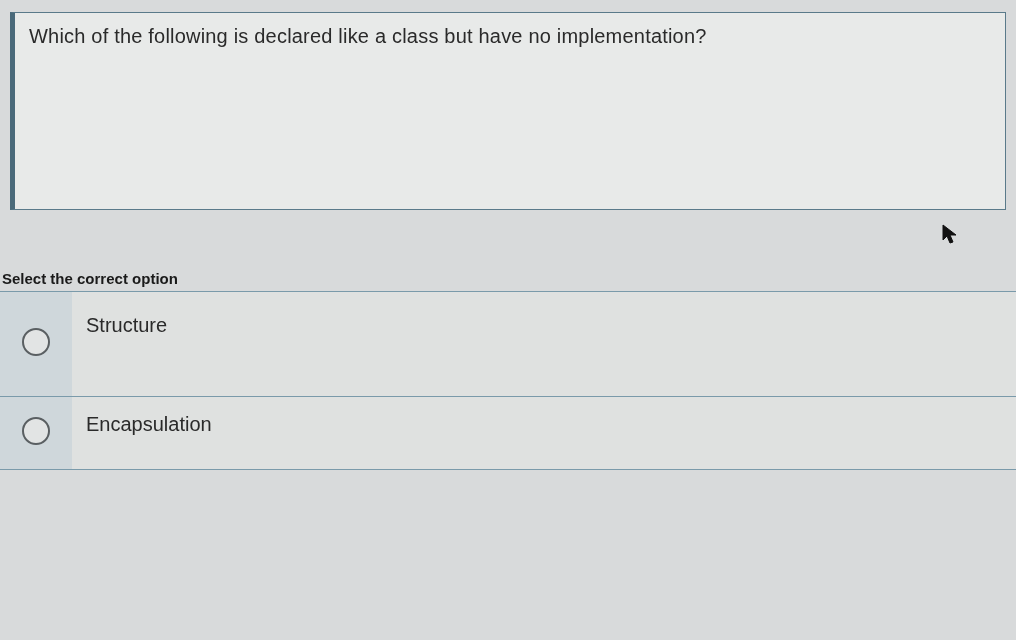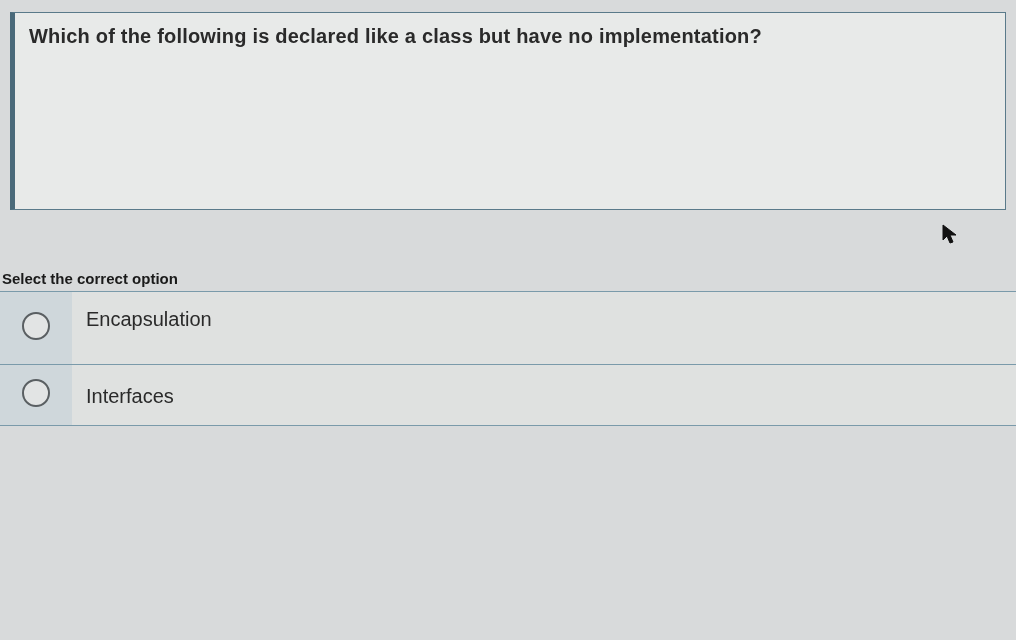--- a/index.html
+++ b/index.html
@@ -19,21 +19,21 @@
       margin: 12px 10px 0 10px;
       border: 1px solid #5a7a8a;
       border-left: 5px solid #4a6a7a;
       background: #e8eae9;
       min-height: 198px;
       padding: 12px 14px;
     }
     .question-text {
       font-size: 20px;
       color: #2a2a2a;
-      font-weight: 700;
+      font-weight: 400;
       letter-spacing: 0.2px;
     }
     .prompt-label {
       margin: 60px 0 4px 0;
       padding-left: 2px;
       font-size: 15px;
       font-weight: 700;
       color: #1a1a1a;
     }
     .options-table {
@@ -101,26 +101,26 @@
 </div>
 
 <svg class="cursor" width="18" height="22" viewBox="0 0 18 22">
   <path d="M1 1 L1 16 L5 12 L8 19 L11 18 L8 11 L14 11 Z" fill="#111" stroke="#111" stroke-width="1"></path>
 </svg>
 
 <div class="prompt-label">Select the correct option</div>
 
 <table class="options-table">
   <tbody>
+      <tr class="option-row">
+    <td class="radio-cell">
+      <span class="radio-outer"></span>
+    </td>
+    <td class="label-cell">Structure</td>
+  </tr>
   <tr class="option-row row-short">
     <td class="radio-cell">
       <span class="radio-outer"></span>
     </td>
     <td class="label-cell">Encapsulation</td>
   </tr>
-  <tr class="option-row row-last">
-    <td class="radio-cell">
-      <span class="radio-outer"></span>
-    </td>
-    <td class="label-cell">Interfaces</td>
-  </tr>
 </tbody>
   </table>
 
 </body></html>

